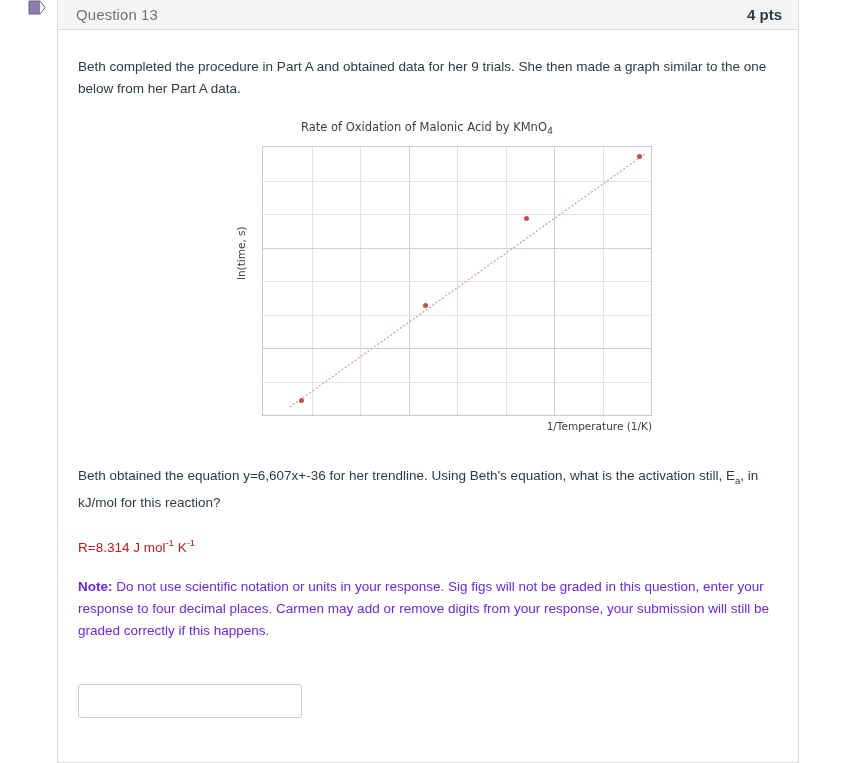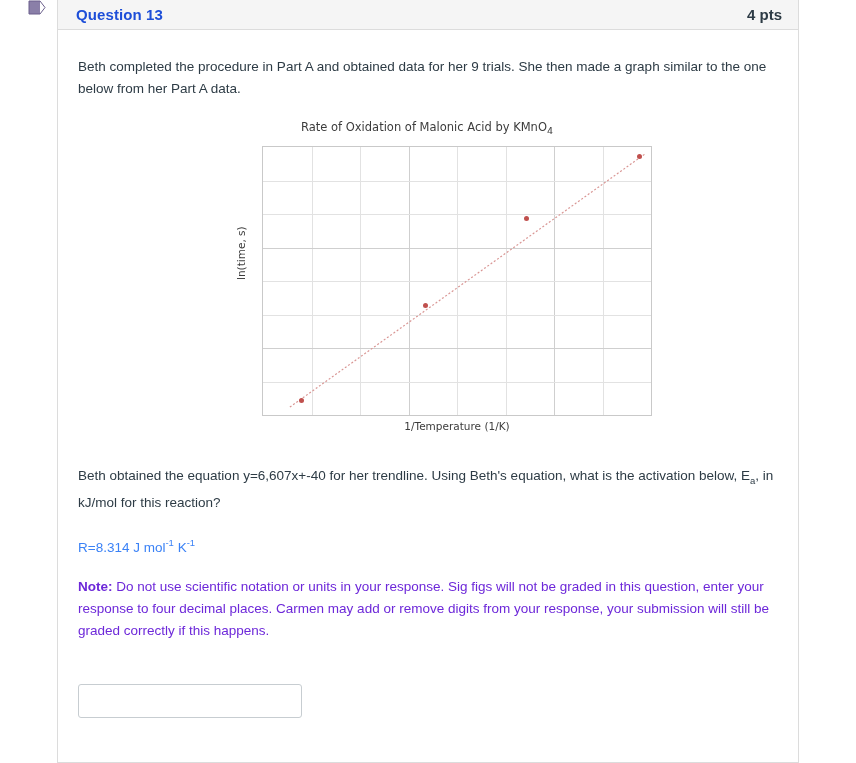--- a/index.html
+++ b/index.html
@@ -33,22 +33,22 @@
     background: #f5f5f5;
     border-bottom: 1px solid #dcdcdc;
     display: flex;
     align-items: center;
     justify-content: space-between;
     padding: 0 16px 0 18px;
     box-sizing: border-box;
   }
   .q-title {
     font-size: 15px;
-    font-weight: bold;
-    color: #1d4ed8;
+    font-weight: normal;
+    color: #737373;
     letter-spacing: 0.1px;
   }
   .q-points {
     font-size: 15px;
     font-weight: bold;
     color: #2d3b45;
   }
   .flag-marker {
     position: absolute;
     left: 28px;
@@ -141,30 +141,30 @@
     font-size: 10.5px;
     color: #3c3c3c;
     white-space: nowrap;
     font-family: "DejaVu Sans", sans-serif;
   }
   .x-axis-label {
     position: absolute;
     left: 85px;
     top: 300px;
     width: 390px;
-    text-align: center;
+    text-align: right;
     font-size: 10.5px;
     color: #3c3c3c;
     font-family: "DejaVu Sans", sans-serif;
   }
 
   .eq-line {
     font-size: 13.5px;
     line-height: 22px;
-    color: #3b82f6;
+    color: #b91c1c;
     margin: 18px 0 0 0;
   }
   .note-line {
     font-size: 13.5px;
     line-height: 22px;
     color: #6d28d9;
     margin: 18px 0 0 0;
     max-width: 700px;
   }
   .note-label { font-weight: bold; }
@@ -237,21 +237,21 @@
             <div class="point" style="left:42%; top:59%"></div>
             <div class="point" style="left:68%; top:26.5%"></div>
             <div class="point" style="left:97%; top:3.5%"></div>
           </div>
 
           <div class="y-axis-label">ln(time, s)</div>
           <div class="x-axis-label">1/Temperature (1/K)</div>
         </div>
       </div>
 
-      <p class="para"><span>Beth obtained the equation y=6,607x+-40 for her trendline. Using Beth's equation, what is the activation </span><span>below, E</span><sub>a</sub><span>, in kJ/mol for this reaction?</span></p>
+      <p class="para"><span>Beth obtained the equation y=6,607x+-36 for her trendline. Using Beth's equation, what is the activation </span><span>still, E</span><sub>a</sub><span>, in kJ/mol for this reaction?</span></p>
 
       <p class="eq-line"><span>R=8.314 J mol</span><sup>-1</sup><span> K</span><sup>-1</sup></p>
 
       <p class="note-line"><span class="note-label">Note:</span><span> Do not use scientific notation or units in your response. Sig figs will not be graded in this question, enter your response to four decimal places. Carmen may add or remove digits from your response, your submission will still be graded correctly if this happens.</span></p>
 
       <input class="answer-box" type="text" placeholder="" style="">
 
     </div>
   </div>
 </div>

